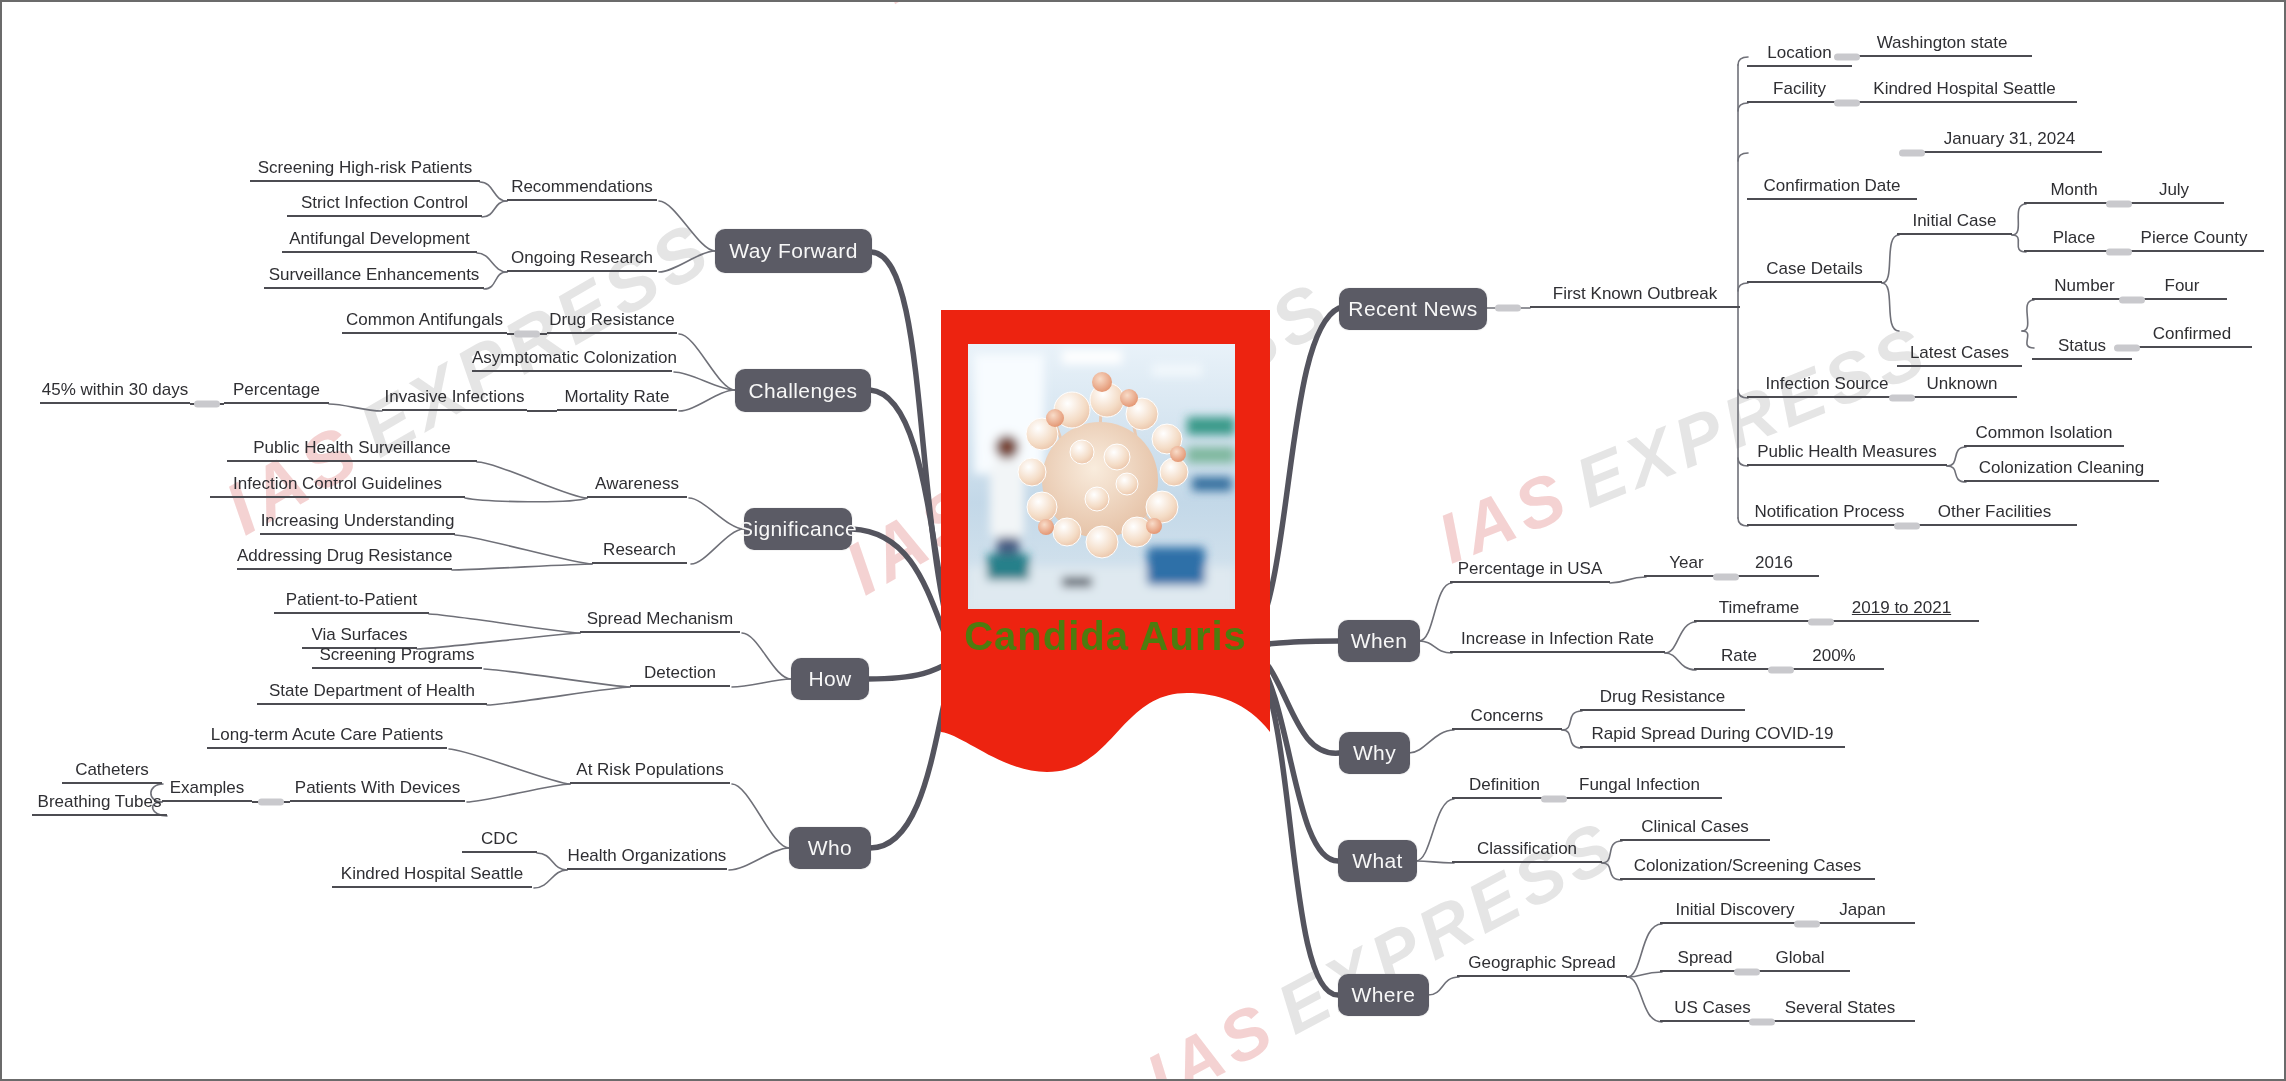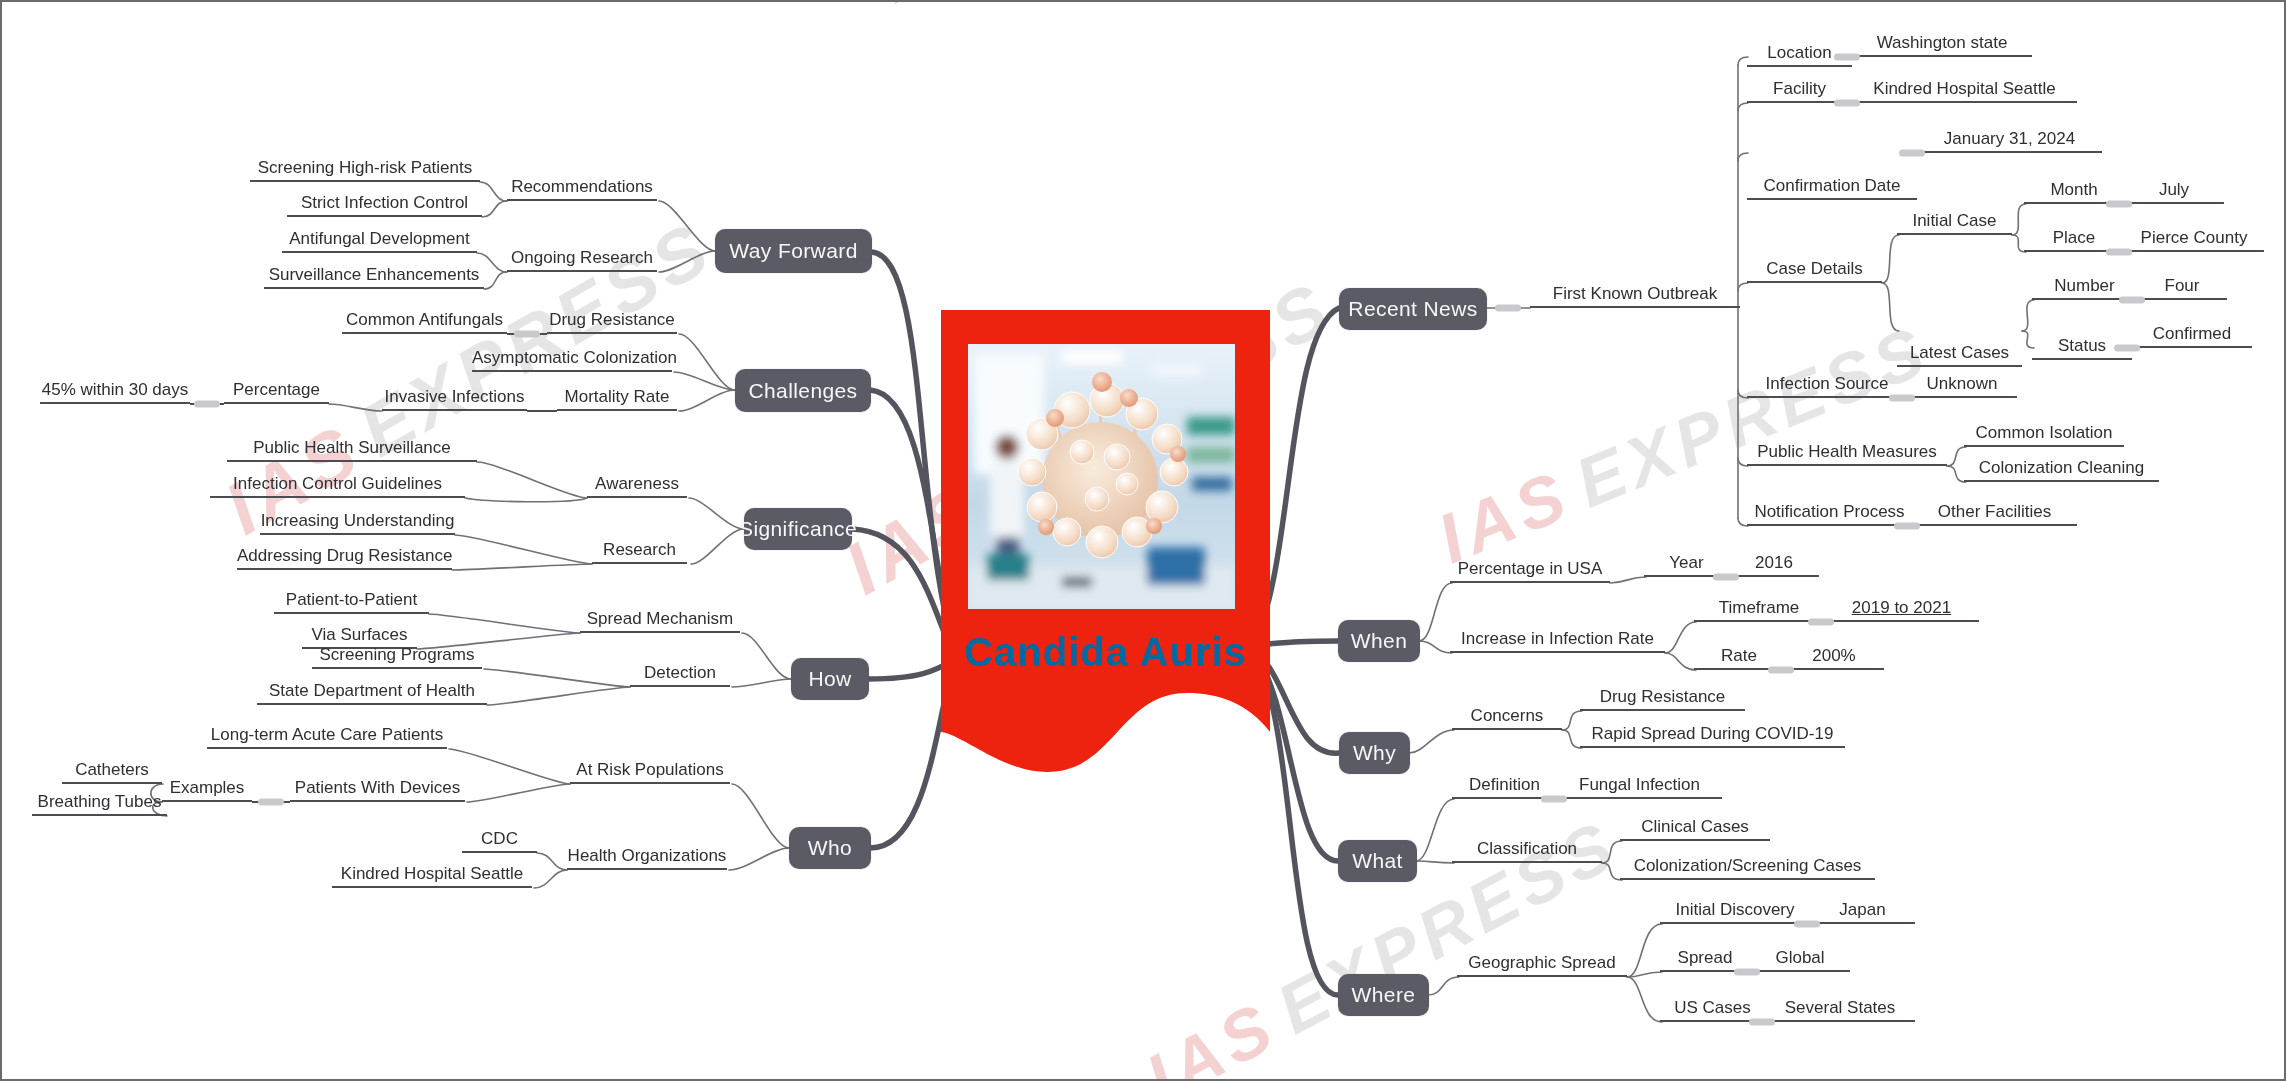--- a/index.html
+++ b/index.html
@@ -18,21 +18,21 @@
   #overlay{position:absolute;left:0;top:0;z-index:3;pointer-events:none;}
   
   .n{position:absolute;height:26px;line-height:24px;font-size:17px;text-align:center;
      border-bottom:2px solid #4c4c52;color:#2f2f33;white-space:nowrap;z-index:2;box-sizing:border-box;}
   
   .sb{position:absolute;background:#5b5b65;border-radius:10px;color:#f7f7f7;
       display:flex;align-items:center;justify-content:center;font-size:21px;
       letter-spacing:0.4px;z-index:2;box-shadow:0 0 0 1px rgba(0,0,0,0.04);}
   
   #title{position:absolute;left:939px;top:612px;width:329px;text-align:center;
-         font-size:40px;font-weight:bold;color:#0369a1;letter-spacing:1px;z-index:2;margin-top:16px;}
+         font-size:40px;font-weight:bold;color:#4d7c0f;letter-spacing:1px;z-index:2;}
 </style>
 </head>
 <body>
 
 <div id="canvas">
 
   <div class="wm" style="left:230px;top:470px;transform:rotate(-30deg);font-size:74px;"><span class="wi">IAS</span><span class="we">EXPRESS</span></div>
   <div class="wm" style="left:850px;top:530px;transform:rotate(-30deg);font-size:74px;"><span class="wi">IAS</span><span class="we">EXPRESS</span></div>
   <div class="wm" style="left:1440px;top:500px;transform:rotate(-22deg);font-size:70px;"><span class="wi">IAS</span><span class="we">EXPRESS</span></div>
   <div class="wm" style="left:880px;top:-58px;transform:rotate(-30deg);font-size:70px;"><span class="wi">IAS</span></div>

